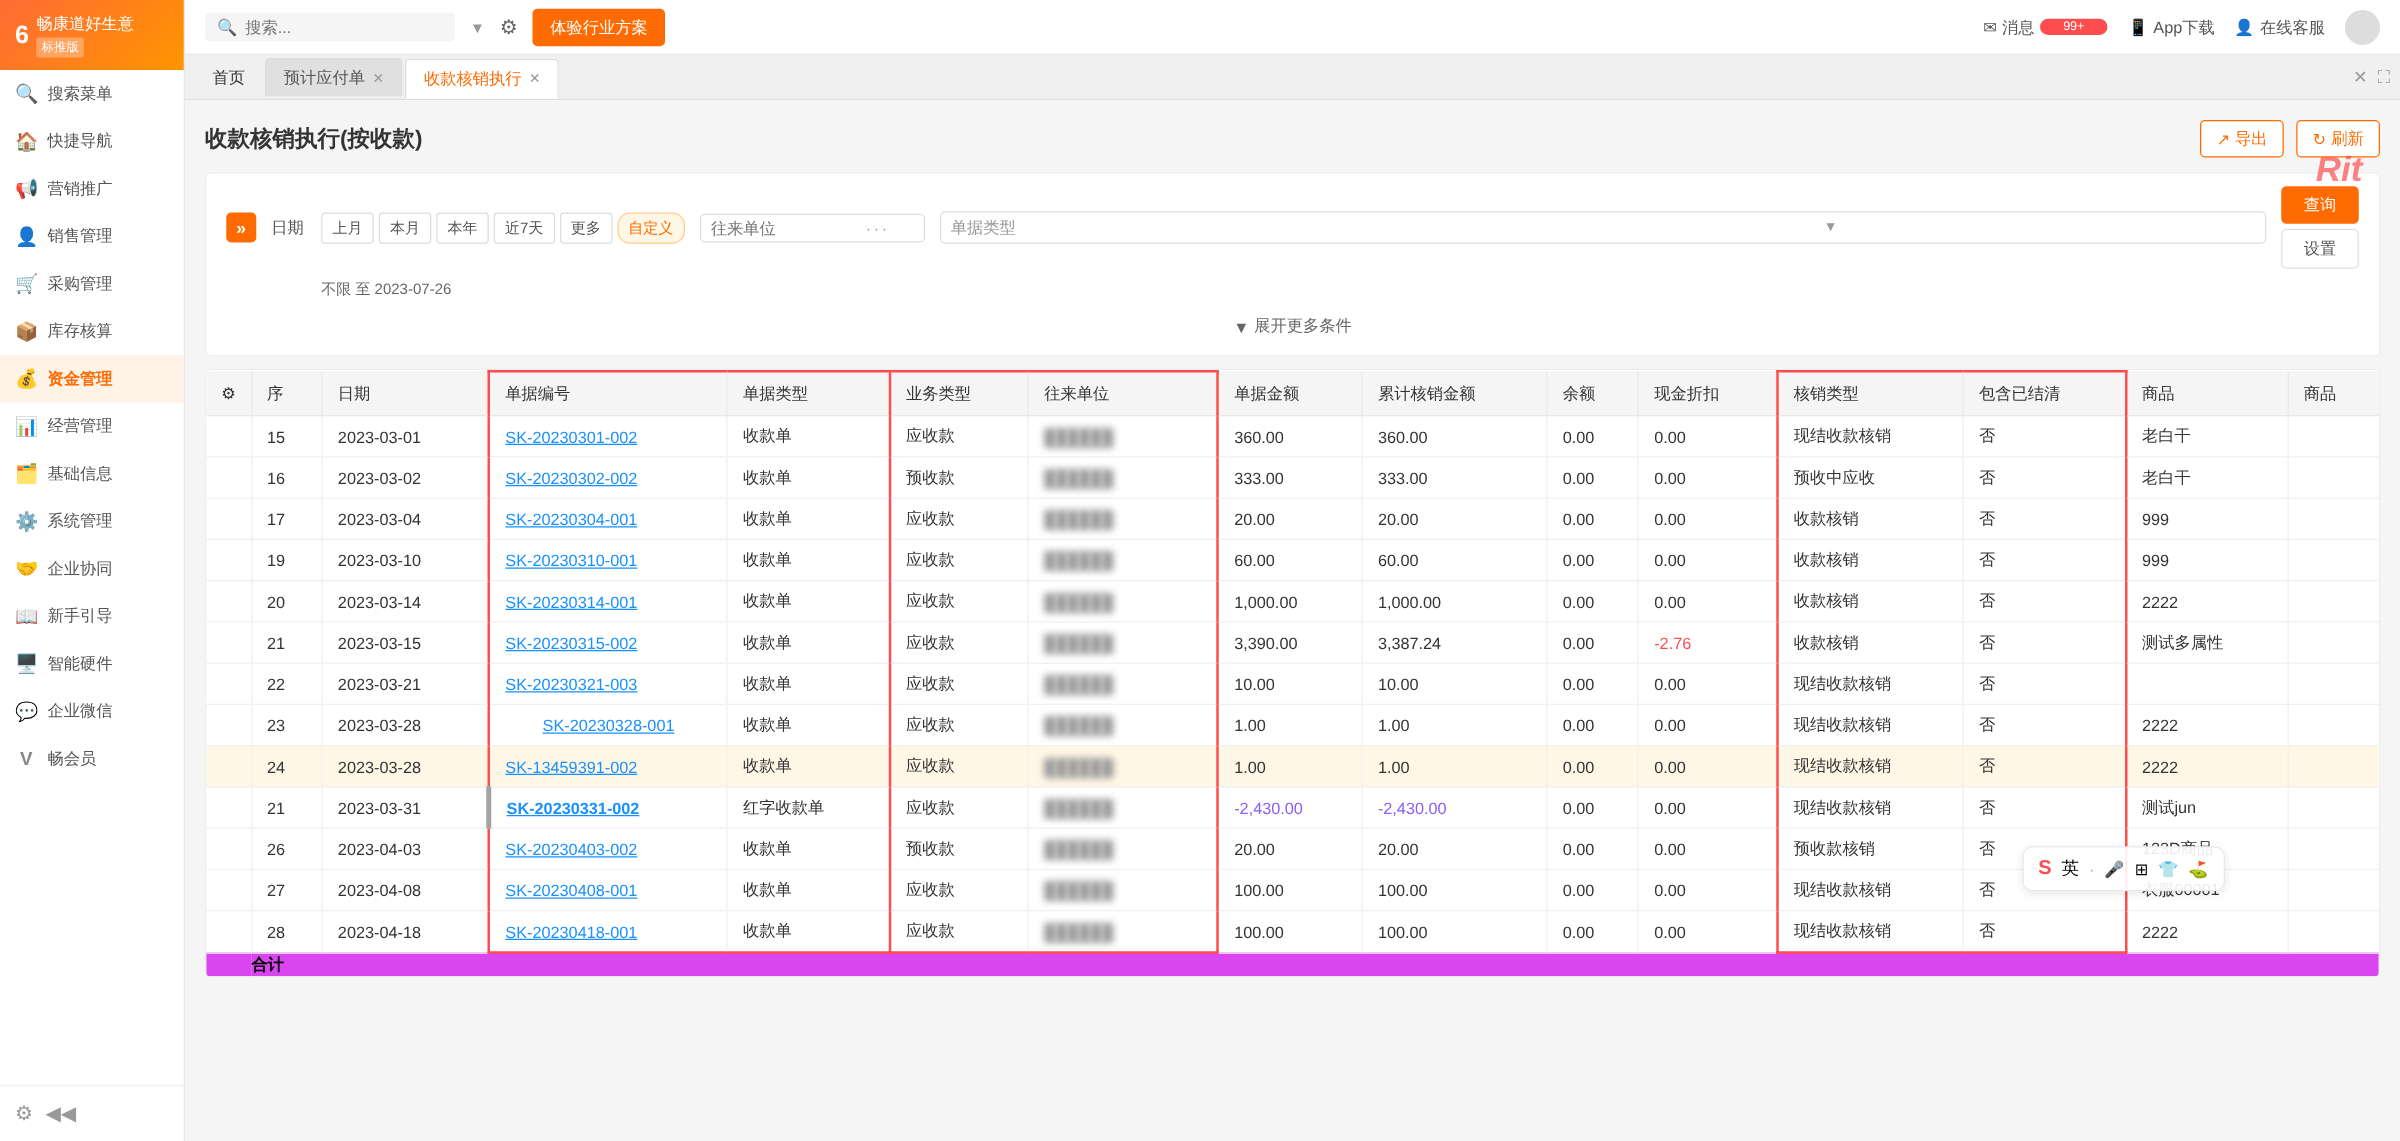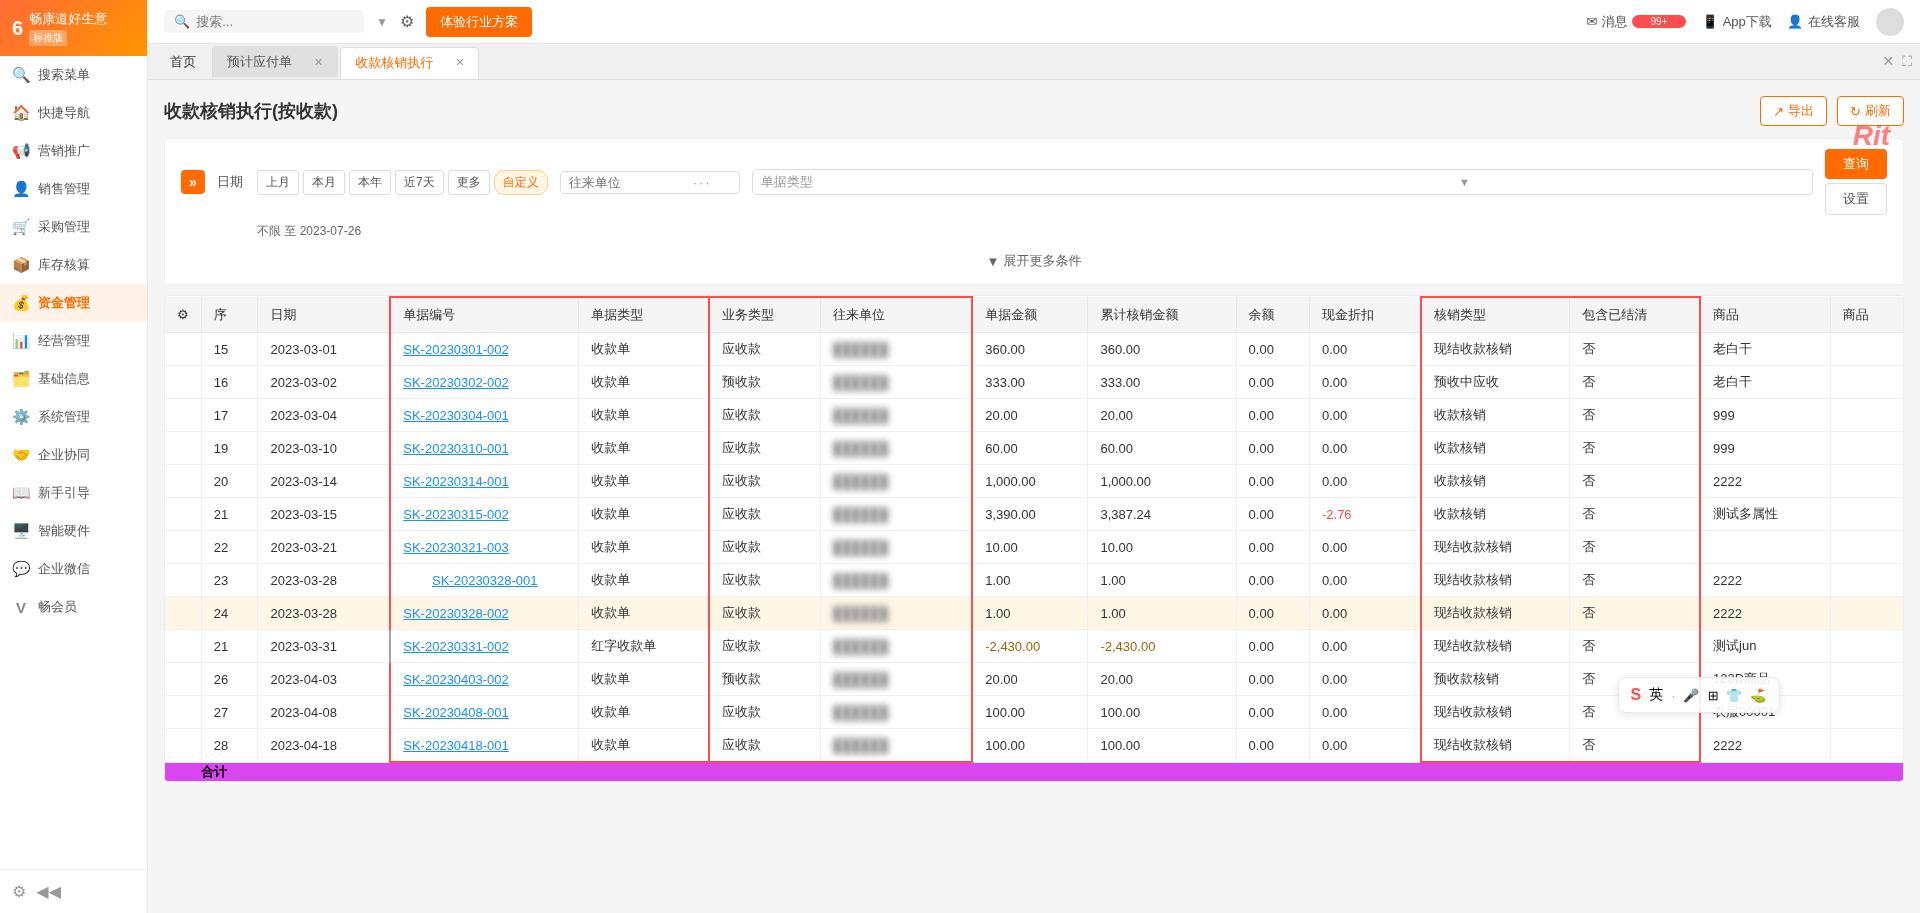--- a/index.html
+++ b/index.html
@@ -97,21 +97,21 @@
     .tabbar {
       background: #f0f0f0;
       display: flex;
       align-items: center;
       border-bottom: 1px solid #ddd;
       height: 36px;
       padding: 0 8px;
       gap: 2px;
     }
     .tab {
-      display: flex; align-items: center; gap: 18px;
+      display: flex; align-items: center; gap: 2px;
       padding: 6px 14px;
       border-radius: 4px 4px 0 0;
       cursor: pointer;
       background: #e0e0e0;
       color: #555;
       font-size: 13px;
       border: 1px solid #ddd;
       border-bottom: none;
     }
     .tab.active { background: #fff; color: #ff6b00; border-color: #ddd; border-bottom: 1px solid #fff; position: relative; top: 1px; }
@@ -212,21 +212,21 @@
     tbody tr { border-bottom: 1px solid #f0f0f0; }
     tbody tr.highlighted { background: #fff7e6; }
     tbody td {
       padding: 7px 12px;
       color: #333;
       border-right: 1px solid #f0f0f0;
       white-space: nowrap;
     }
     tbody td:last-child { border-right: none; }
     .td-link { color: #1890ff; text-decoration: underline; cursor: pointer; }
-    .td-red { color: #a16207; }
+    .td-red { color: #8b5cf6; }
     .td-negative { color: #ff4d4f; }
     .td-blurred { color: transparent; text-shadow: 0 0 6px #999; user-select: none; min-width: 80px; display: inline-block; }
     .tfoot-row td { font-weight: bold; background: #d946ef; }
 
     
     .th-settings { width: 36px; text-align: center; }
 
     
     .watermark-badge {
       position: fixed;
@@ -589,38 +589,38 @@
       <td class="">0.00</td>
       <td style="border-left:2px solid #ff4d4f;">现结收款核销</td>
       <td style="border-right:2px solid #ff4d4f;">否</td>
       <td>2222</td>
       <td></td>
     </tr>
             <tr class="highlighted">
       <td></td>
       <td>24</td>
       <td>2023-03-28</td>
-      <td style="border-left:2px solid #ff4d4f;"><a class="td-link">SK-20230328-002</a></td>
+      <td style="border-left:2px solid #ff4d4f;"><a class="td-link">SK-13459391-002</a></td>
       <td style="border-right:2px solid #ff4d4f;">收款单</td>
       <td style="border-left:2px solid #ff4d4f;">应收款</td>
       <td style="border-right:2px solid #ff4d4f;"><span class="td-blurred">██████</span></td>
       <td class="">1.00</td>
       <td class="">1.00</td>
       <td>0.00</td>
       <td class="">0.00</td>
       <td style="border-left:2px solid #ff4d4f;">现结收款核销</td>
       <td style="border-right:2px solid #ff4d4f;">否</td>
       <td>2222</td>
       <td></td>
     </tr>
             <tr>
       <td></td>
       <td>21</td>
       <td>2023-03-31</td>
-      <td style="border-left:2px solid #a3a3a3;"><a class="td-link">SK-20230331-002</a></td>
+      <td style="border-left:4px solid #a3a3a3;font-weight:bold;"><a class="td-link">SK-20230331-002</a></td>
       <td style="border-right:2px solid #ff4d4f;">红字收款单</td>
       <td style="border-left:2px solid #ff4d4f;">应收款</td>
       <td style="border-right:2px solid #ff4d4f;"><span class="td-blurred">██████</span></td>
       <td class="td-red">-2,430.00</td>
       <td class="td-red">-2,430.00</td>
       <td>0.00</td>
       <td class="">0.00</td>
       <td style="border-left:2px solid #ff4d4f;">现结收款核销</td>
       <td style="border-right:2px solid #ff4d4f;">否</td>
       <td>测试jun</td>

